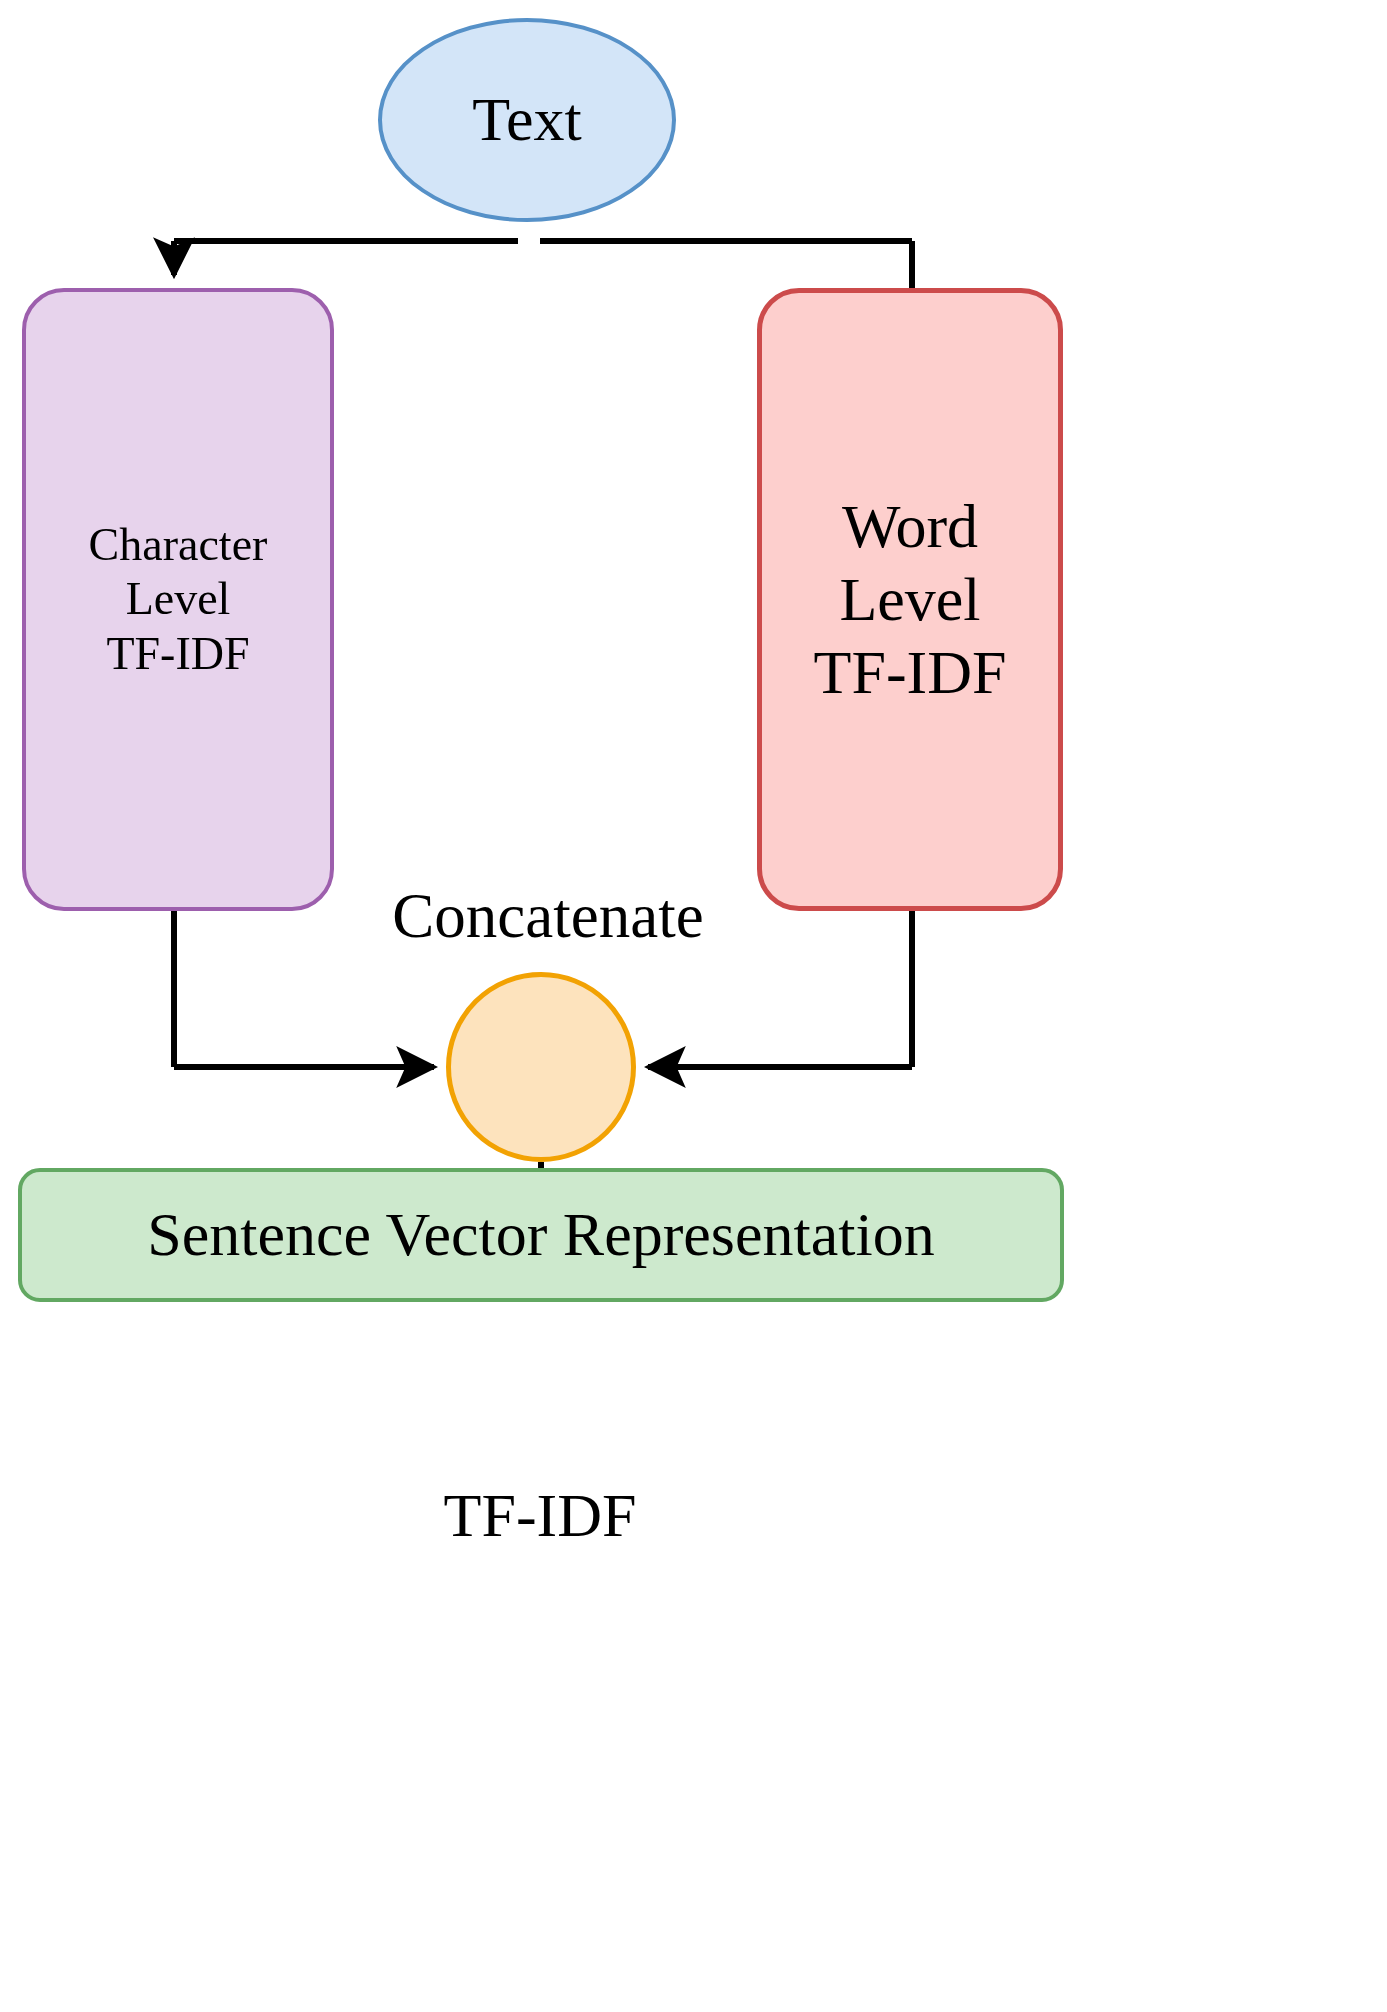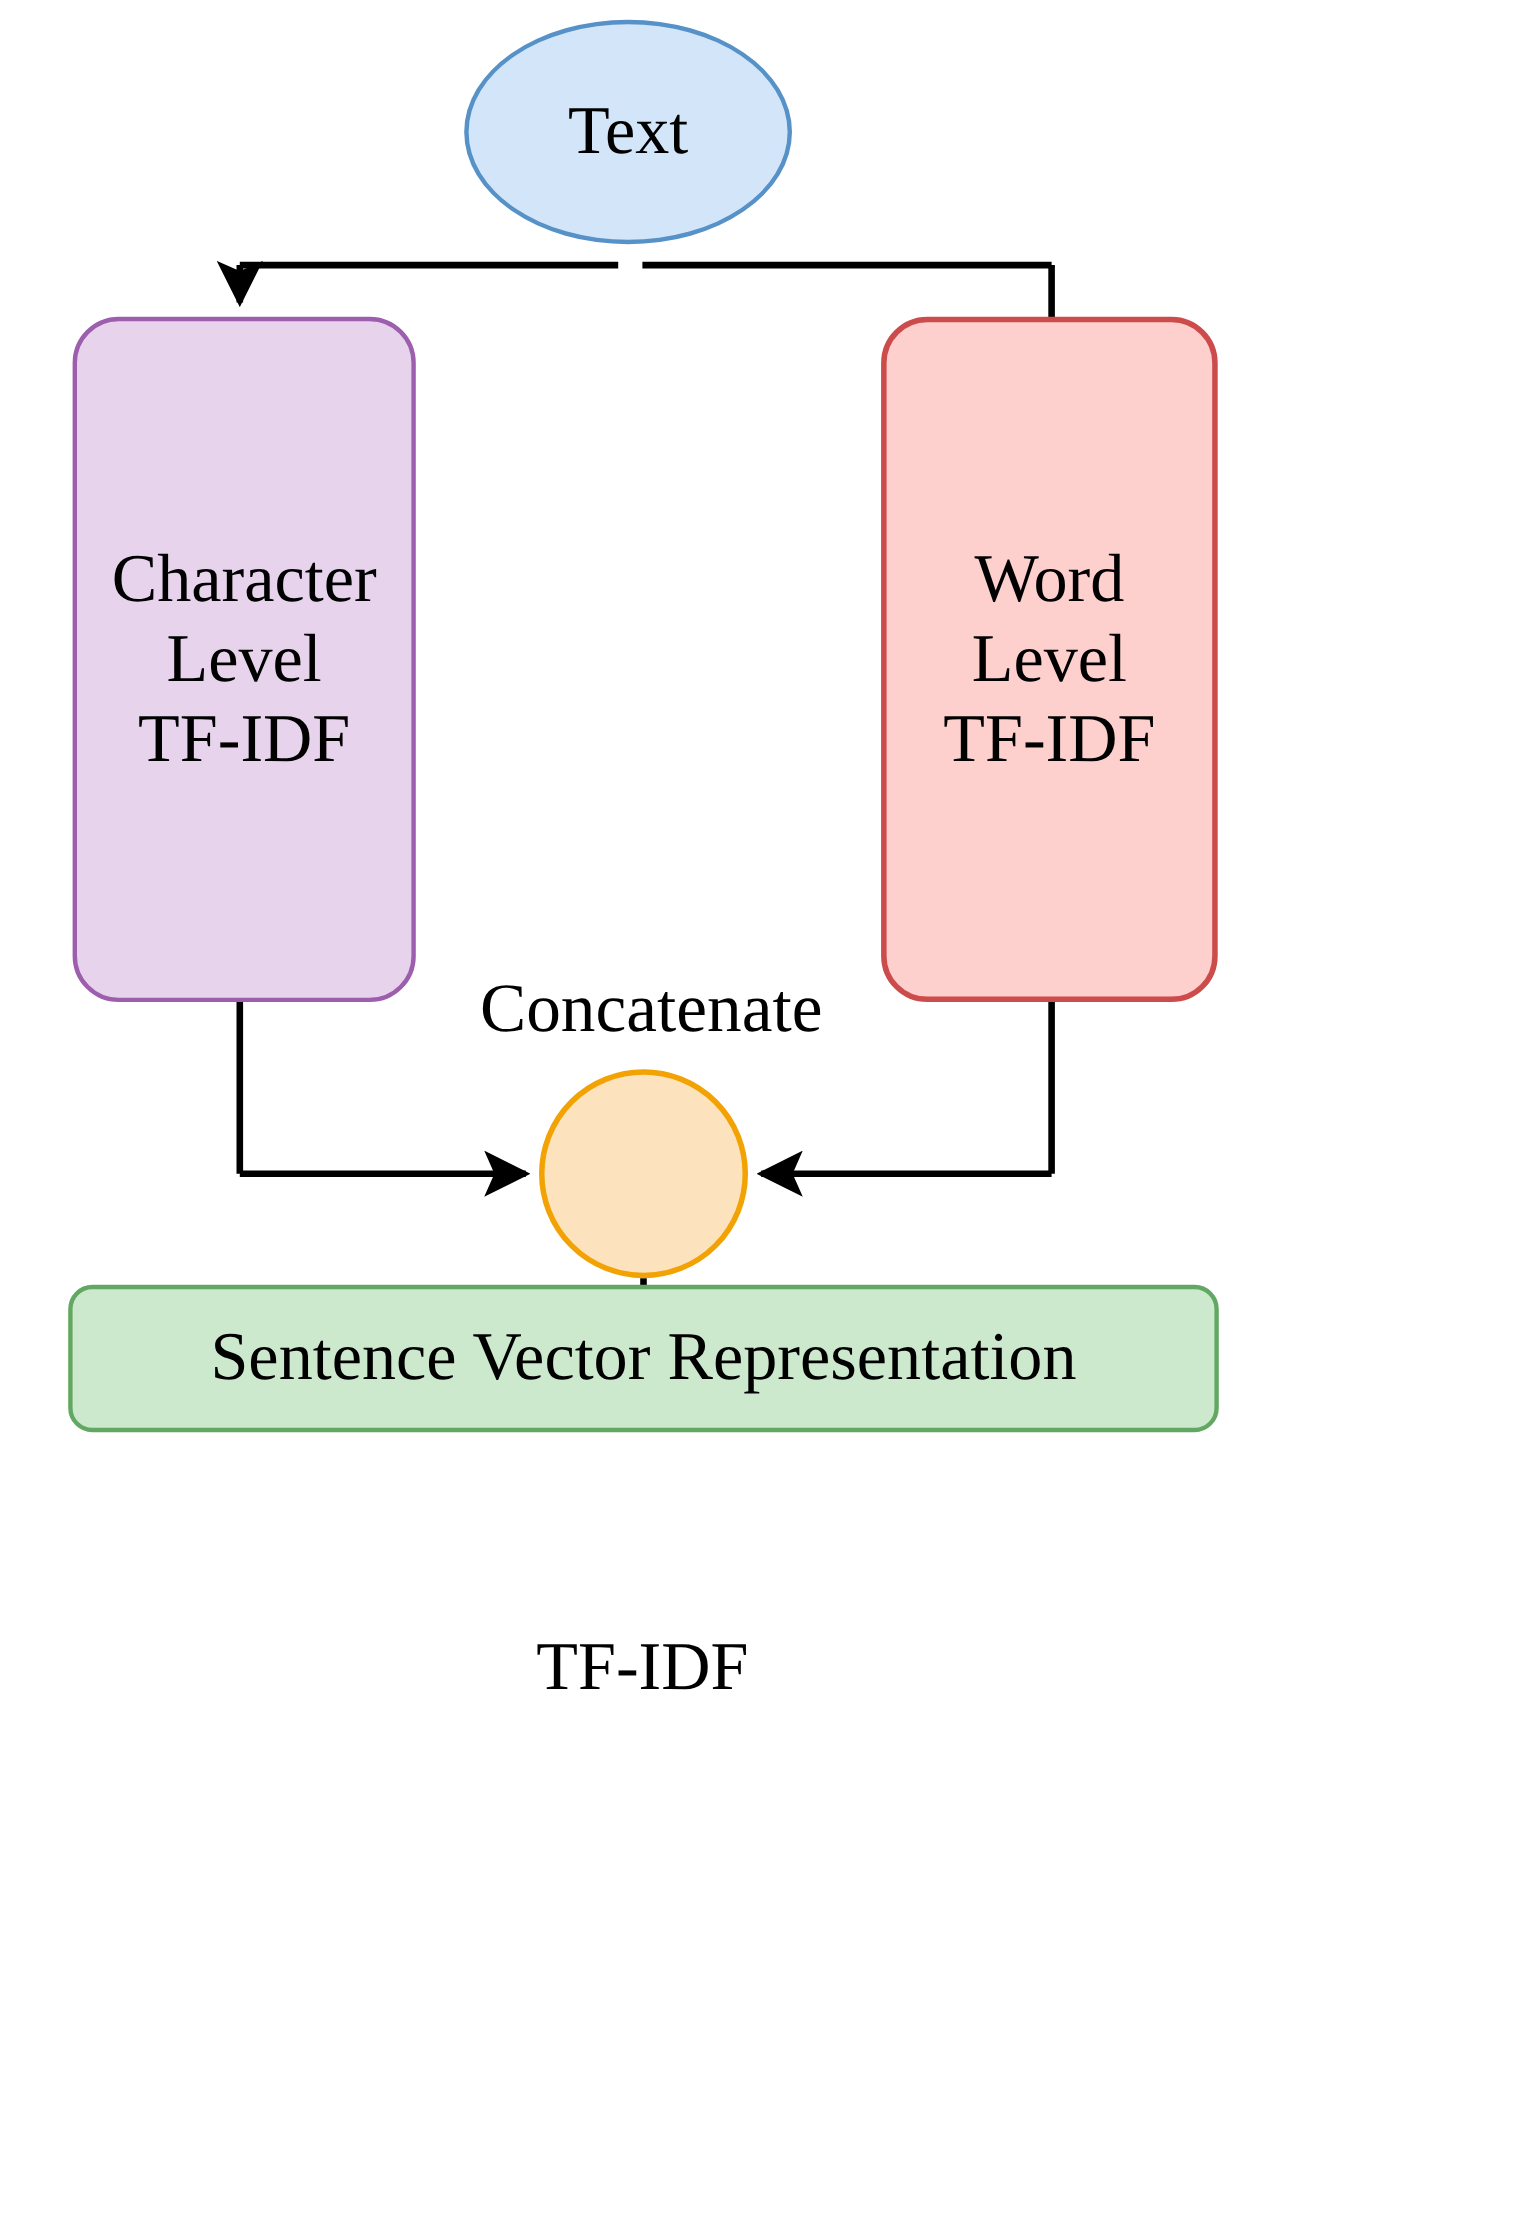--- a/index.html
+++ b/index.html
@@ -9,21 +9,20 @@
   }
   body {
     font-family: "Liberation Serif", "DejaVu Serif", serif;
   }
   #canvas {
     position: relative;
     width: 1203px;
     height: 2012px;
     background: #ffffff;
     overflow: hidden;
-    margin-left: 44px;
   }
   #edges {
     position: absolute;
     left: 0;
     top: 0;
     width: 1387px;
     height: 2012px;
     pointer-events: none;
   }
 
@@ -53,21 +52,21 @@
 
   
   #node-char {
     left: 22px;
     top: 288px;
     width: 312px;
     height: 623px;
     border-radius: 42px;
     background: #e7d3ec;
     border: 4px solid #9d5fad;
-    font-size: 62px;
+    font-size: 46px;
   }
 
   
   #node-word {
     left: 757px;
     top: 288px;
     width: 306px;
     height: 623px;
     border-radius: 42px;
     background: #fdcfcd;

